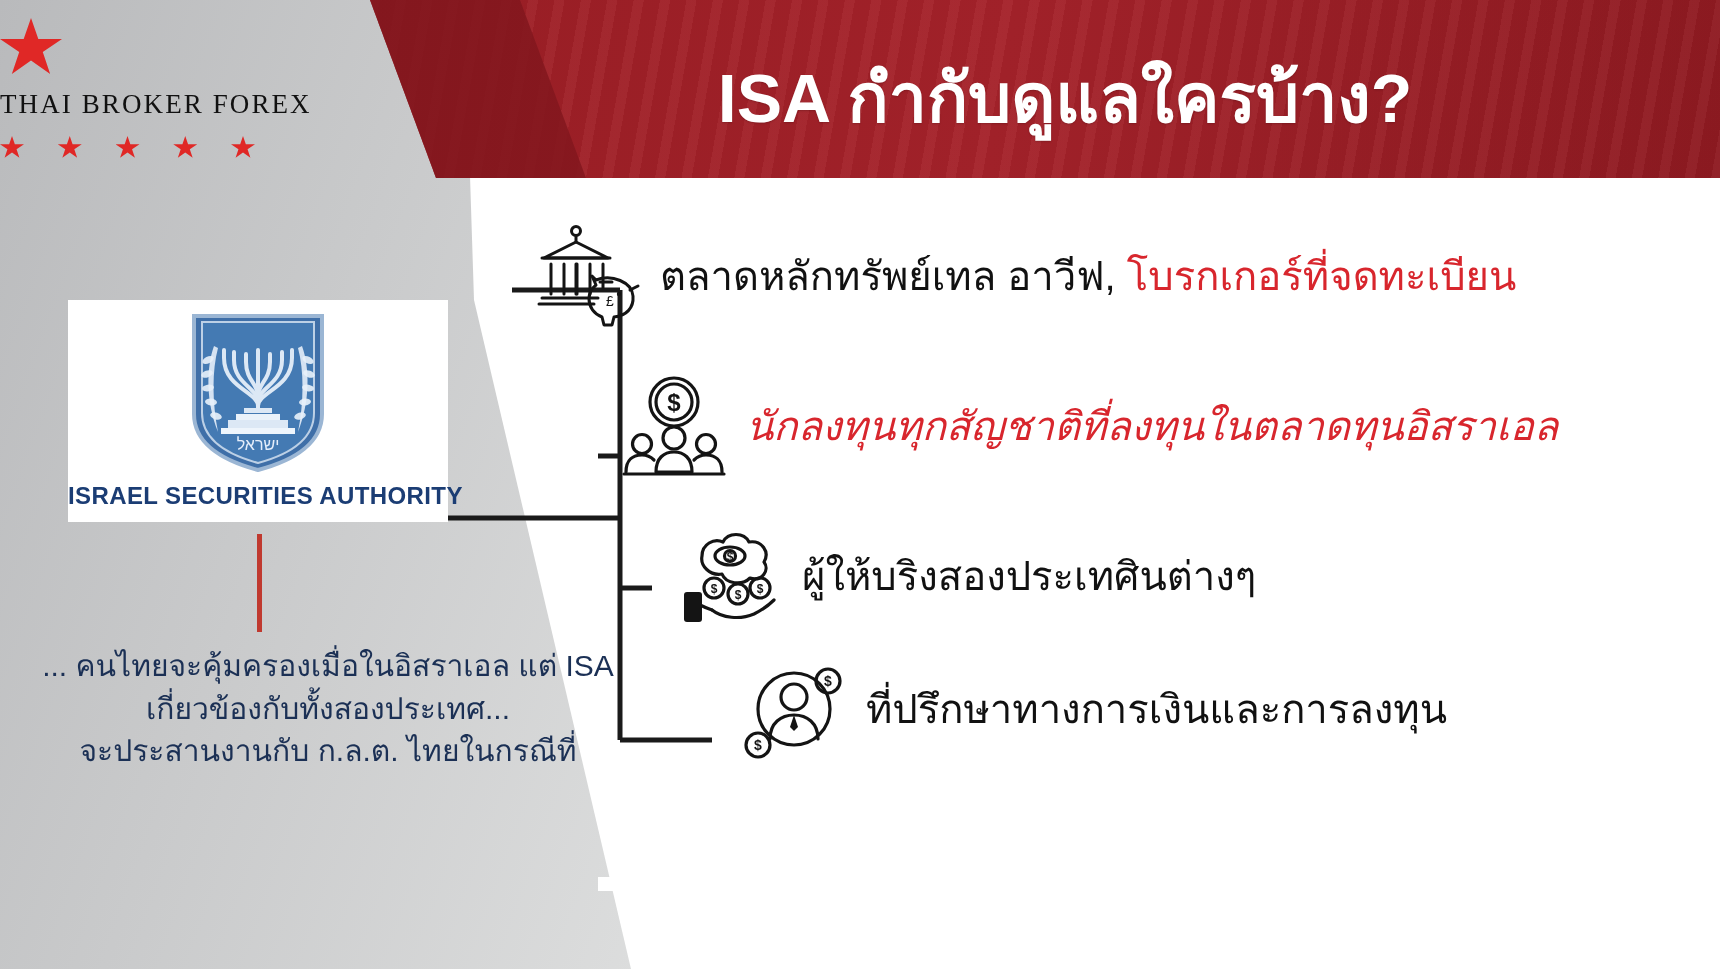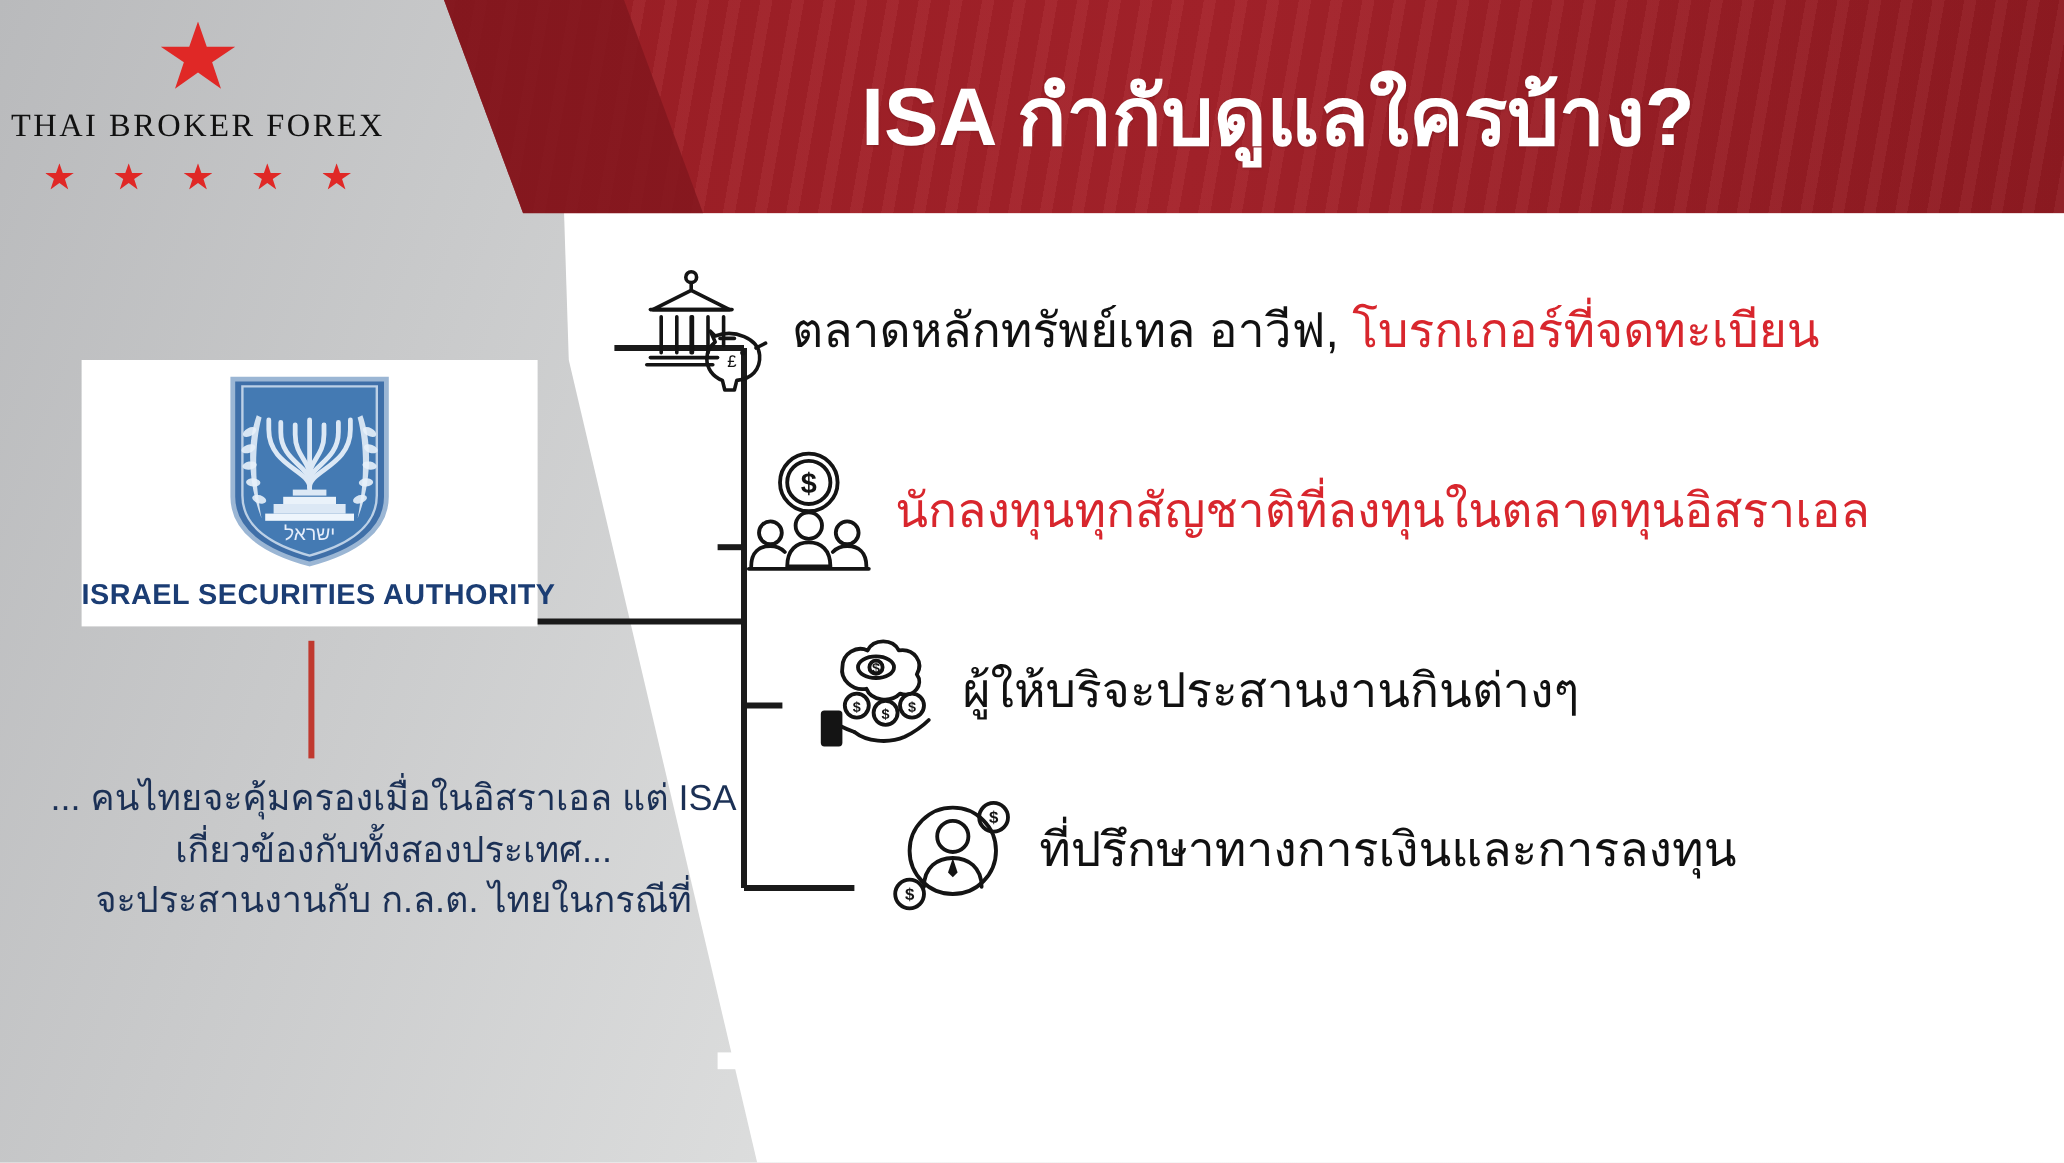--- a/index.html
+++ b/index.html
@@ -47,21 +47,21 @@
     clip-path:polygon(632px 969px, 598px 891px, 1720px 891px, 1720px 969px);
   }
   .footer-white-strip{
     position:absolute; left:598px; bottom:78px; width:1122px; height:14px;
     background:#ffffff;
   }
 
   
   .brand {
     position:absolute; left:0px; top:8px; width:330px; height:150px;
-    display:flex; flex-direction:column; align-items:center; justify-content:flex-start;
+    display:flex; flex-direction:column; align-items:flex-start; justify-content:flex-start;
   }
   .brand-star-big { margin-top:10px; }
   .star {
     display:block;
     background:#e02826;
     clip-path:polygon(50% 0%,61.8% 35.5%,100% 35.5%,69% 57.5%,80.9% 95%,50% 72%,19.1% 95%,31% 57.5%,0% 35.5%,38.2% 35.5%);
   }
   .star-big { width:62px; height:59px; }
   .star-sm { width:24px; height:23px; }
   .brand-name {
@@ -122,21 +122,21 @@
   .item {
     position:absolute;
     display:flex; align-items:center; gap:18px;
   }
   .item-icon { width:108px; height:108px; flex:0 0 108px; position:relative; }
   .item-text {
     font-family:"Liberation Sans", sans-serif;
     font-size:40px; line-height:1.25; white-space:nowrap; color:#111;text-align:center;
   }
   .item-text .red { color:#d8262d; }
-  .item-text.allred { color:#d8262d; }
+  .item-text.allred { color:#d8262d;font-style:italic; }
 
   .item-1 { left:534px; top:222px; }
   .item-2 { left:620px; top:372px; }
   .item-3 { left:676px; top:522px; }
   .item-4 { left:740px; top:655px; }
 
   .icon-svg{ width:100%; height:100%; display:block; }
 </style>
 </head>
 <body>
@@ -297,21 +297,21 @@
           <circle cx="62" cy="72" r="10"></circle>
           <text x="62" y="77" font-size="12" font-family="Liberation Sans, sans-serif" fill="#141414" stroke="none" text-anchor="middle" font-weight="bold">$</text>
           <circle cx="84" cy="66" r="10"></circle>
           <text x="84" y="71" font-size="12" font-family="Liberation Sans, sans-serif" fill="#141414" stroke="none" text-anchor="middle" font-weight="bold">$</text>
           <path d="M36 88 C46 96 64 98 78 92 C86 88 94 82 98 78"></path>
           <path d="M36 88 C30 86 26 84 22 82"></path>
         </g>
         <rect x="8" y="70" width="18" height="30" rx="3" fill="#141414"></rect>
       </svg>
     </div>
-    <div class="item-text">ผู้ให้บริจะประสานงานกินต่างๆ</div>
+    <div class="item-text">ผู้ให้บริงสองประเทศินต่างๆ</div>
   </div>
 
   <div class="item item-4">
     <div class="item-icon">
       <svg class="icon-svg" viewBox="0 0 108 108" xmlns="http://www.w3.org/2000/svg">
         <g fill="none" stroke="#141414" stroke-width="3.2" stroke-linecap="round" stroke-linejoin="round">
           <circle cx="54" cy="54" r="36"></circle>
           <circle cx="54" cy="42" r="13"></circle>
           <path d="M30 84 C30 68 41 60 54 60 C67 60 78 68 78 84"></path>
           <path d="M54 60 L50 72 L54 76 L58 72 Z" fill="#141414" stroke="none"></path>

